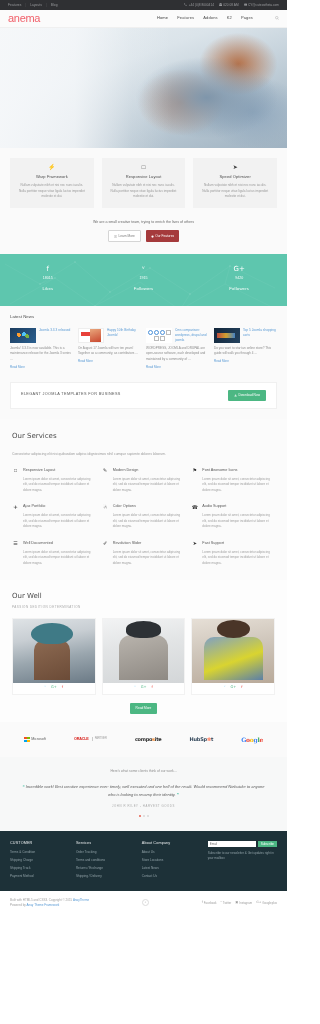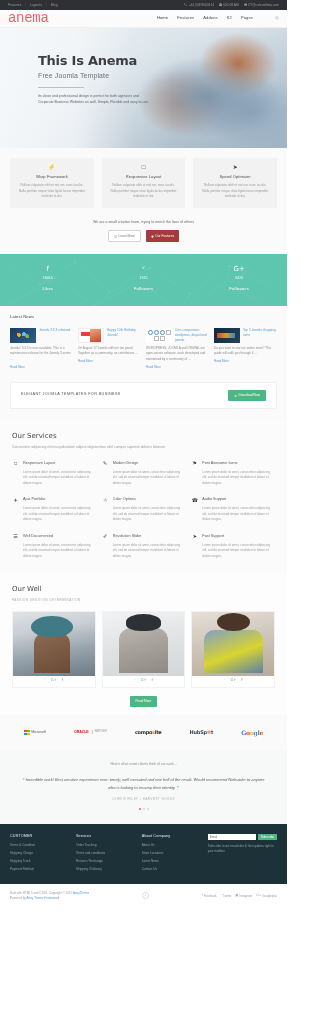--- a/index.html
+++ b/index.html
@@ -18,21 +18,21 @@
   .topbar{height:10px;background:#2f3033;display:flex;align-items:center;padding:0 8px;justify-content:space-between;}
   .topbar-left{display:flex;align-items:center;gap:4px;}
   .topbar-left a{color:#9a9b9e;font-size:3.2px;text-decoration:none;letter-spacing:.1px;}
   .tb-sep{color:#5c5d60;font-size:3px;}
   .topbar-right{display:flex;align-items:center;gap:5px;}
   .tb-item{display:flex;align-items:center;gap:1.2px;color:#9a9b9e;font-size:3.2px;}
   .tb-item svg{width:3.2px;height:3.2px;fill:#9a9b9e;}
 
   
   .header{height:18px;background:#fbfbfb;display:flex;align-items:center;padding:0 8px;position:relative;z-index:5;border-bottom:1px solid #f0f0f0;}
-  .logo{font-size:14px;font-weight:400;color:#f1616b;letter-spacing:-0.3px;font-family:Liberation Mono, monospace;text-align:center;}
+  .logo{font-size:11px;font-weight:400;color:#f1616b;letter-spacing:-0.3px;font-family:Liberation Sans, sans-serif;text-align:center;}
   .nav{display:flex;align-items:center;gap:9px;margin-left:auto;margin-right:26px;}
   .nav a{color:#4a4a4a;font-size:4px;text-decoration:none;letter-spacing:.15px;}
   .nav a.active{color:#3d3d3d;}
   .search-ico{position:absolute;right:8px;top:50%;transform:translateY(-50%);}
   .search-ico svg{width:4px;height:4px;stroke:#9a9a9a;fill:none;stroke-width:1.6;}
 
   
   .hero{position:relative;height:120px;overflow:hidden;background:#cfd8de;}
   .hero-bg{position:absolute;inset:0;
     background:
@@ -101,21 +101,21 @@
   .nmore{font-size:3px;color:#5b9bd5;display:inline-block;margin-top:2.5px;}
 
   
   .dlband{background:#fafafa;padding:0 10px 10px;}
   .dlband-in{background:#fff;border:1px solid #f0f0f0;display:flex;align-items:center;justify-content:space-between;padding:7px 10px;}
   .dlband-in h4{font-size:3.8px;color:#575757;font-weight:400;letter-spacing:.35px;}
   .btn-green{background:#4cb783;color:#fff;font-size:3.2px;padding:3px 6px;display:inline-flex;align-items:center;gap:1.5px;border-radius:1px;text-decoration:none;}
 
   
   .services{background:#fbfbfb;padding:12px 12px 14px;}
-  .services h2{font-size:7px;color:#4a4a4a;font-weight:400;margin-bottom:4px;font-family:"DejaVu Sans",sans-serif;}
+  .services h2{font-size:7px;color:#4a4a4a;font-weight:400;margin-bottom:11px;font-family:"DejaVu Sans",sans-serif;}
   .services .sub{font-size:3.4px;color:#9b9b9b;margin-bottom:10px;}
   .srv-grid{display:flex;flex-wrap:wrap;row-gap:11px;column-gap:6px;}
   .srv{width:calc((100% - 12px)/3);display:flex;gap:4px;}
   .srv .sicon{font-size:5px;color:#3a3a3a;line-height:1;flex:none;width:7px;text-align:center;padding-top:.5px;}
   .srv h5{font-size:3.8px;color:#5a5a5a;font-weight:400;margin-bottom:3px;}
   .srv p{font-size:3px;color:#a0a0a0;line-height:1.85;}
 
   
   .team{background:#fdfdfd;padding:11px 12px 6px;}
   .team h2{font-size:7px;color:#4a4a4a;font-weight:400;font-family:"DejaVu Sans",sans-serif;}
@@ -235,26 +235,20 @@
     <div class="search-ico">
       <svg viewBox="0 0 16 16">
           <circle cx="7" cy="7" r="5"></circle>
           <line x1="11" y1="11" x2="15" y2="15"></line>
         </svg>
     </div>
   </div>
 
   <div class="hero">
     <div class="hero-bg"></div>
-    <div class="hero-inner">
-      <h1>This Is Anema</h1>
-      <h2>Free Joomla Template</h2>
-      <div class="hero-rule"></div>
-      <p>Its clean and professional design is perfect for both agencies and Corporate Business Websites as well. Simple, Flexible and easy to use.</p>
-    </div>
   </div>
 
   <div class="features">
     <div class="fbox-row">
       <div class="fbox">
         <span class="ficon">⚡</span>
         <h3>Warp Framework</h3>
         <p>Nullam vulputate nibh et nisi nec nunc iaculis. Nulla porttitor neque vitae ligula luctus imperdiet molestie et dui.</p>
       </div>
       <div class="fbox">

